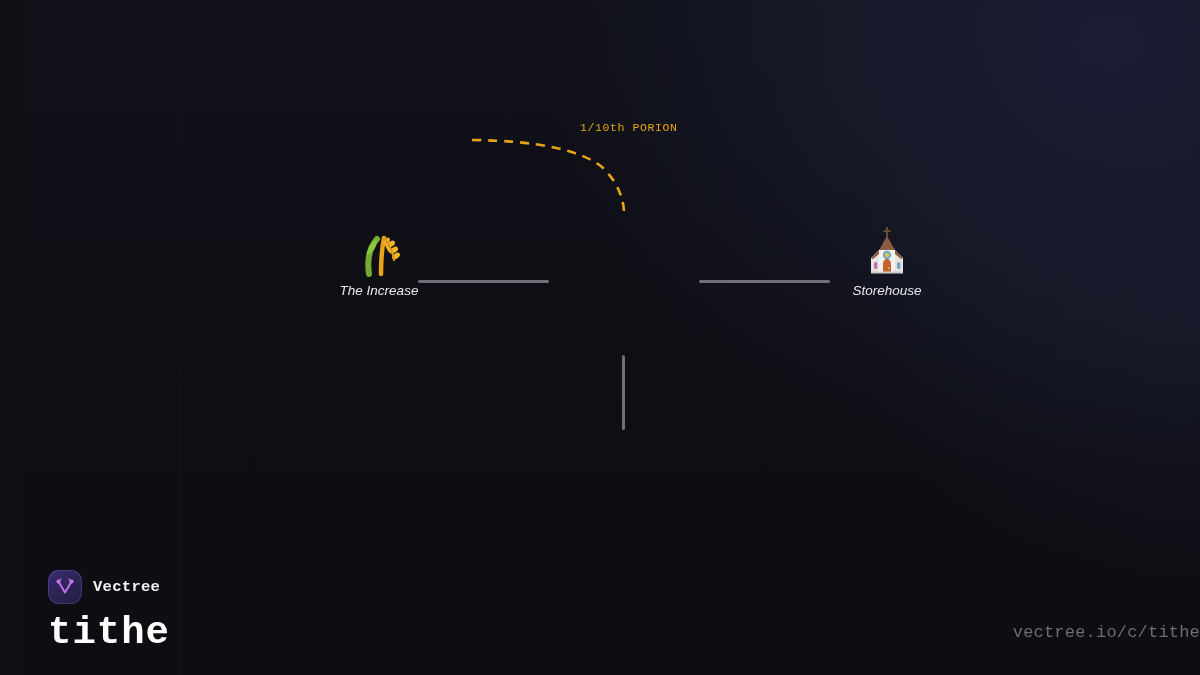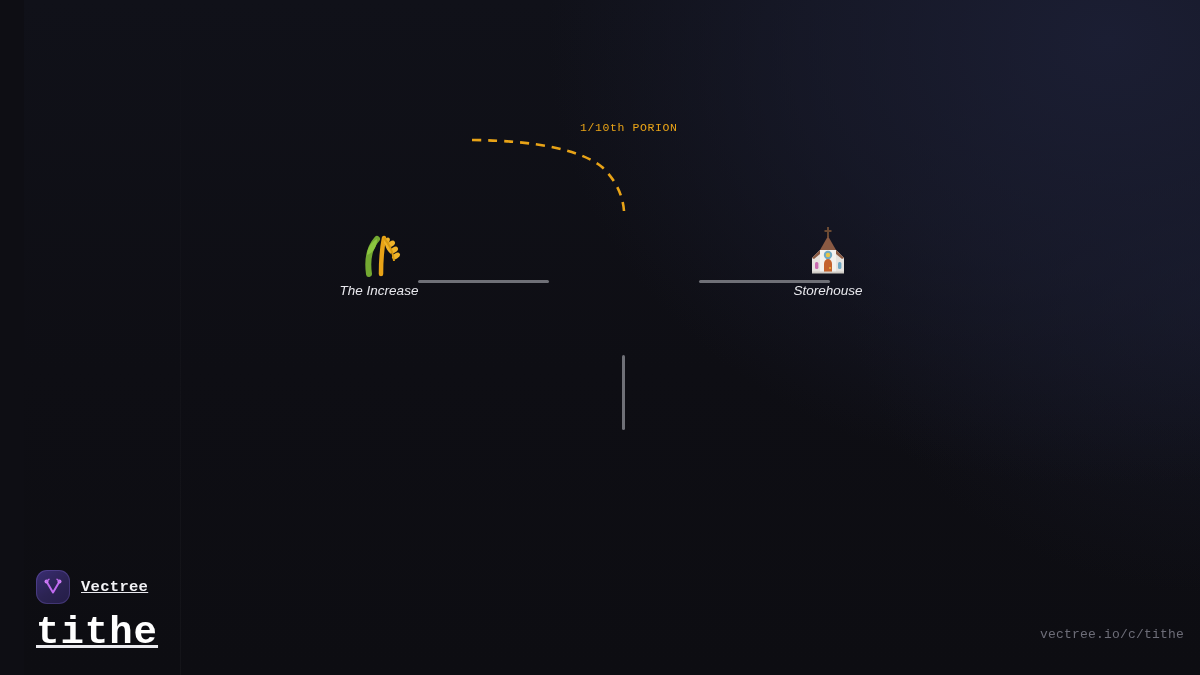--- a/index.html
+++ b/index.html
@@ -90,23 +90,22 @@
     margin-top: 6px;
     font-size: 13.5px;
     color: #e9e9ee;
     white-space: nowrap;
     font-style: italic;
   }
 
   
   #footer-brand {
     position: absolute;
-    left: 12px;
+    left: 24px;
     bottom: 22px;
-    text-decoration: underline;
   }
   .brand-row {
     display: flex;
     align-items: center;
     gap: 11px;
   }
   .brand-logo {
     width: 34px;
     height: 34px;
     border-radius: 11px;
@@ -127,24 +126,24 @@
     margin-top: 10px;
     font-family: "Liberation Mono", monospace;
     font-size: 39px;
     font-weight: bold;
     letter-spacing: 1px;
     color: #ffffff;
     line-height: 1;
   }
   #footer-url {
     position: absolute;
-    right: 40px;
+    right: 24px;
     bottom: 33px;
     font-family: "Liberation Mono", monospace;
-    font-size: 13px;
+    font-size: 17px;
     color: #6d6d78;
     letter-spacing: 0.2px;
   }
 </style>
 </head>
 <body>
 
 <div id="stage">
 
   <div id="seam"></div>
@@ -174,21 +173,21 @@
             <ellipse cx="45" cy="32" rx="4.4" ry="2.6" transform="rotate(-32 45 32)"></ellipse>
             <ellipse cx="36" cy="17" rx="3.8" ry="2.3" transform="rotate(-60 36 17)"></ellipse>
           </g>
           <path d="M33 14 C38 20 42 28 43 37" stroke="#d99a10" stroke-width="2" fill="none"></path>
         </svg>
       </div>
       <div class="node-label">The Increase</div>
     </div>
 
 
-    <div class="node" style="left:804px; top:219px;">
+    <div class="node" style="left:863px; top:219px;">
       <div class="node-icon">
         <svg width="56" height="56" viewBox="0 0 56 56" aria-hidden="true">
           <rect x="27" y="3" width="2" height="10" fill="#6b4a33"></rect>
           <rect x="24.5" y="6" width="7" height="2" fill="#6b4a33"></rect>
           <path d="M28 12 L36 26 L20 26 Z" fill="#8a5a43"></path>
           <rect x="20" y="26" width="16" height="22" fill="#f3f1ee"></rect>
           <path d="M12 34 L20 26 L20 48 L12 48 Z" fill="#e6e3df"></path>
           <path d="M44 34 L36 26 L36 48 L44 48 Z" fill="#e6e3df"></path>
           <path d="M12 34 L20 26 L20 30 L14 35 Z" fill="#8a5a43"></path>
           <path d="M44 34 L36 26 L36 30 L42 35 Z" fill="#8a5a43"></path>

